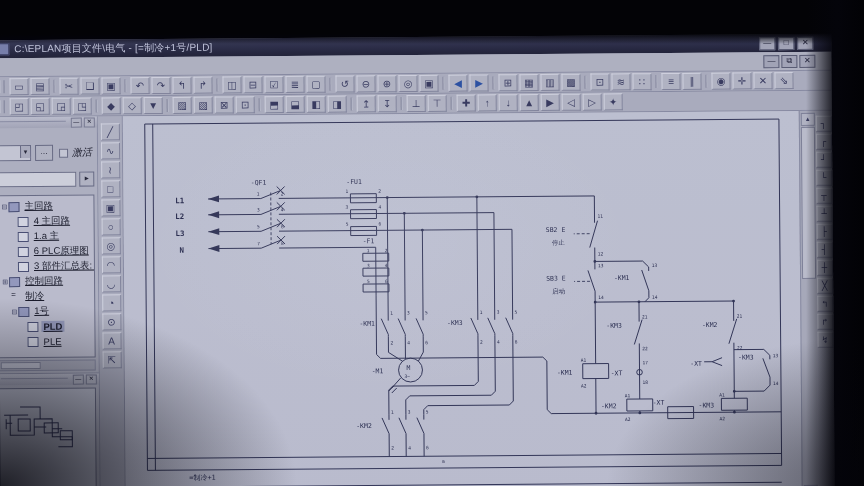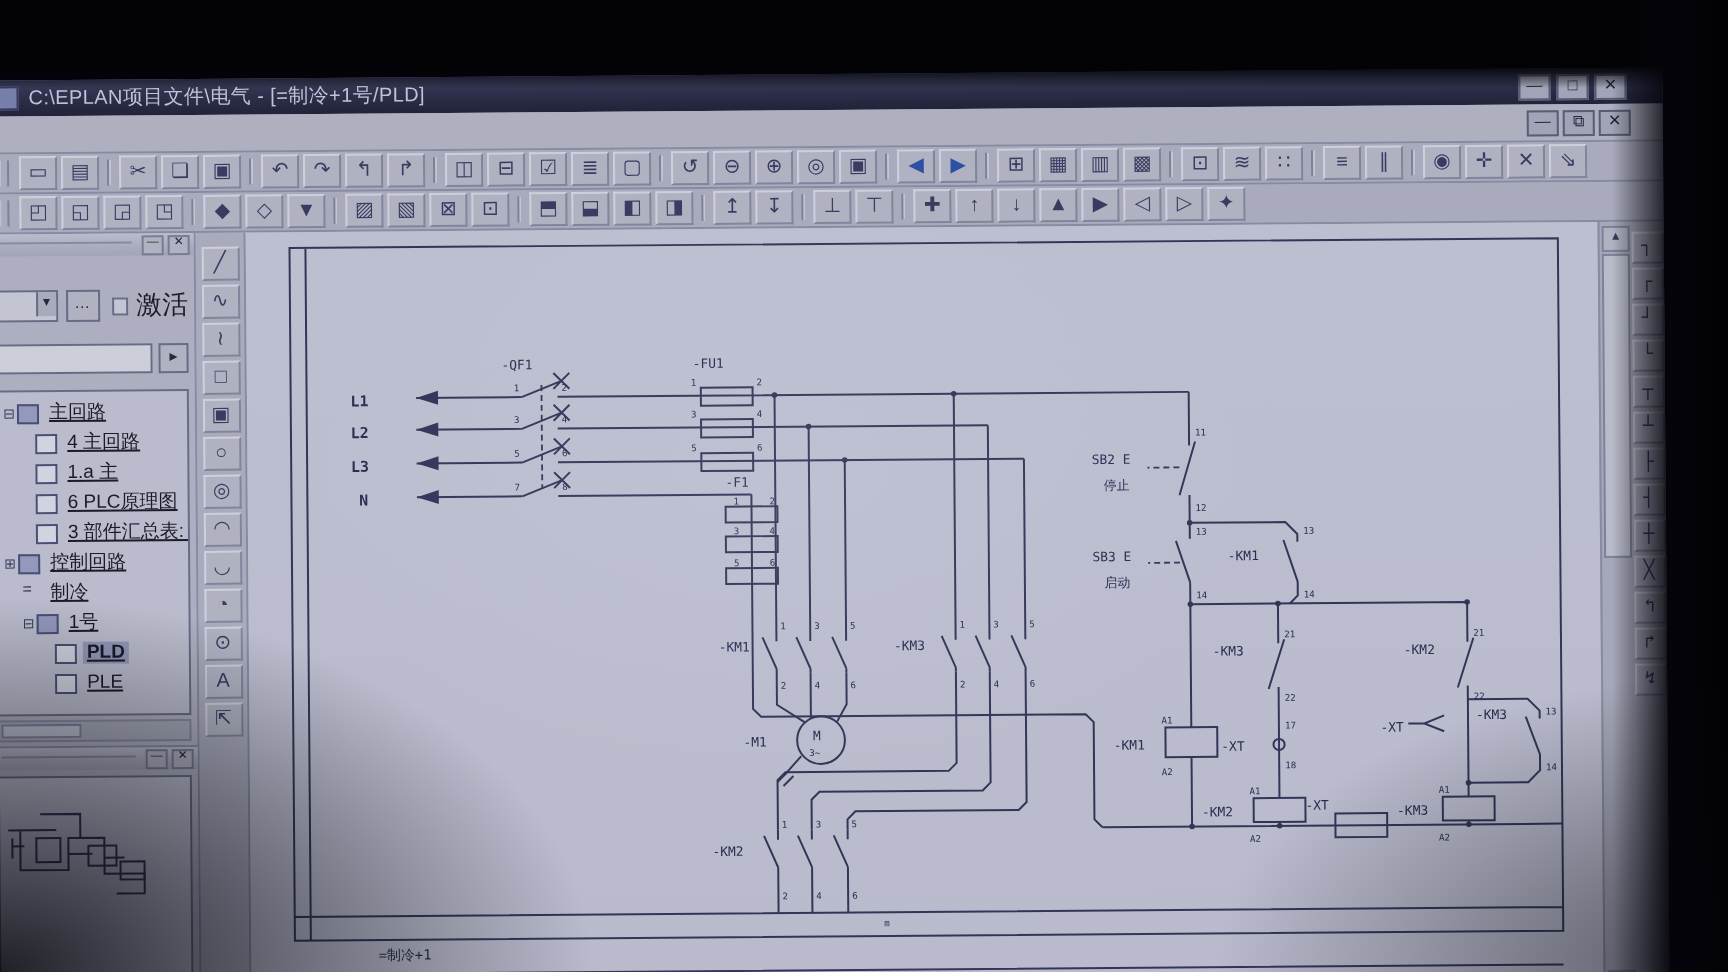--- a/index.html
+++ b/index.html
@@ -44,21 +44,21 @@
   .phead .pgrip{flex:1;height:3px;border-top:1px solid #8e91a8;margin:0 3px;}
   .pbtn{width:9px;height:8px;font-size:6px;line-height:7px;text-align:center;color:#2a2b3d;
     background:#b9bbca;border:1px solid #7e8198;margin-left:2px;}
   .pctl1{display:flex;align-items:center;margin:16px 3px 0 3px;height:18px;}
   .combo{width:32px;height:14px;background:#cdcfdc;border:1px solid #6d7089;position:relative;}
   .combo:after{content:"▾";position:absolute;right:0;top:0;width:9px;height:12px;font-size:7px;
     color:#2a2b3d;background:#b2b4c4;border-left:1px solid #6d7089;text-align:center;line-height:12px;}
   .dots{width:16px;height:14px;margin-left:4px;background:#b9bbca;border:1px solid #6d7089;
     font-size:8px;line-height:12px;text-align:center;color:#2a2b3d;}
   .chk{width:7px;height:7px;background:#cdcfdc;border:1px solid #6d7089;margin-left:6px;}
-  .chklabel{font-size:13px;color:#1d1e2c;margin-left:4px;white-space:nowrap;}
+  .chklabel{font-size:10px;color:#1d1e2c;margin-left:4px;white-space:nowrap;font-style:italic;}
   .pctl2{display:flex;align-items:center;margin:9px 3px 0 3px;height:16px;}
   .filter{flex:1;height:13px;background:#d6d8e3;border:1px solid #6d7089;}
   .gobtn{width:13px;height:13px;margin-left:3px;background:#b9bbca;border:1px solid #6d7089;
     font-size:8px;text-align:center;line-height:12px;color:#2a2b3d;}
   .tree{margin:8px 3px 0 3px;background:#c3c5d4;border:1px solid #6d7089;flex:1;overflow:hidden;
     padding-top:3px;position:relative;}
   .trow{height:15px;display:flex;align-items:center;font-size:9.5px;color:#1b1c2b;white-space:nowrap;}
   .trow.sel .tlabel{font-weight:bold;background:#9aa0c0;}
   .exp{width:8px;font-size:7px;color:#3a3d60;text-align:center;flex:0 0 8px;}
   .ti{width:9px;height:8px;flex:0 0 9px;margin-right:3px;border:1px solid #4d5378;}

